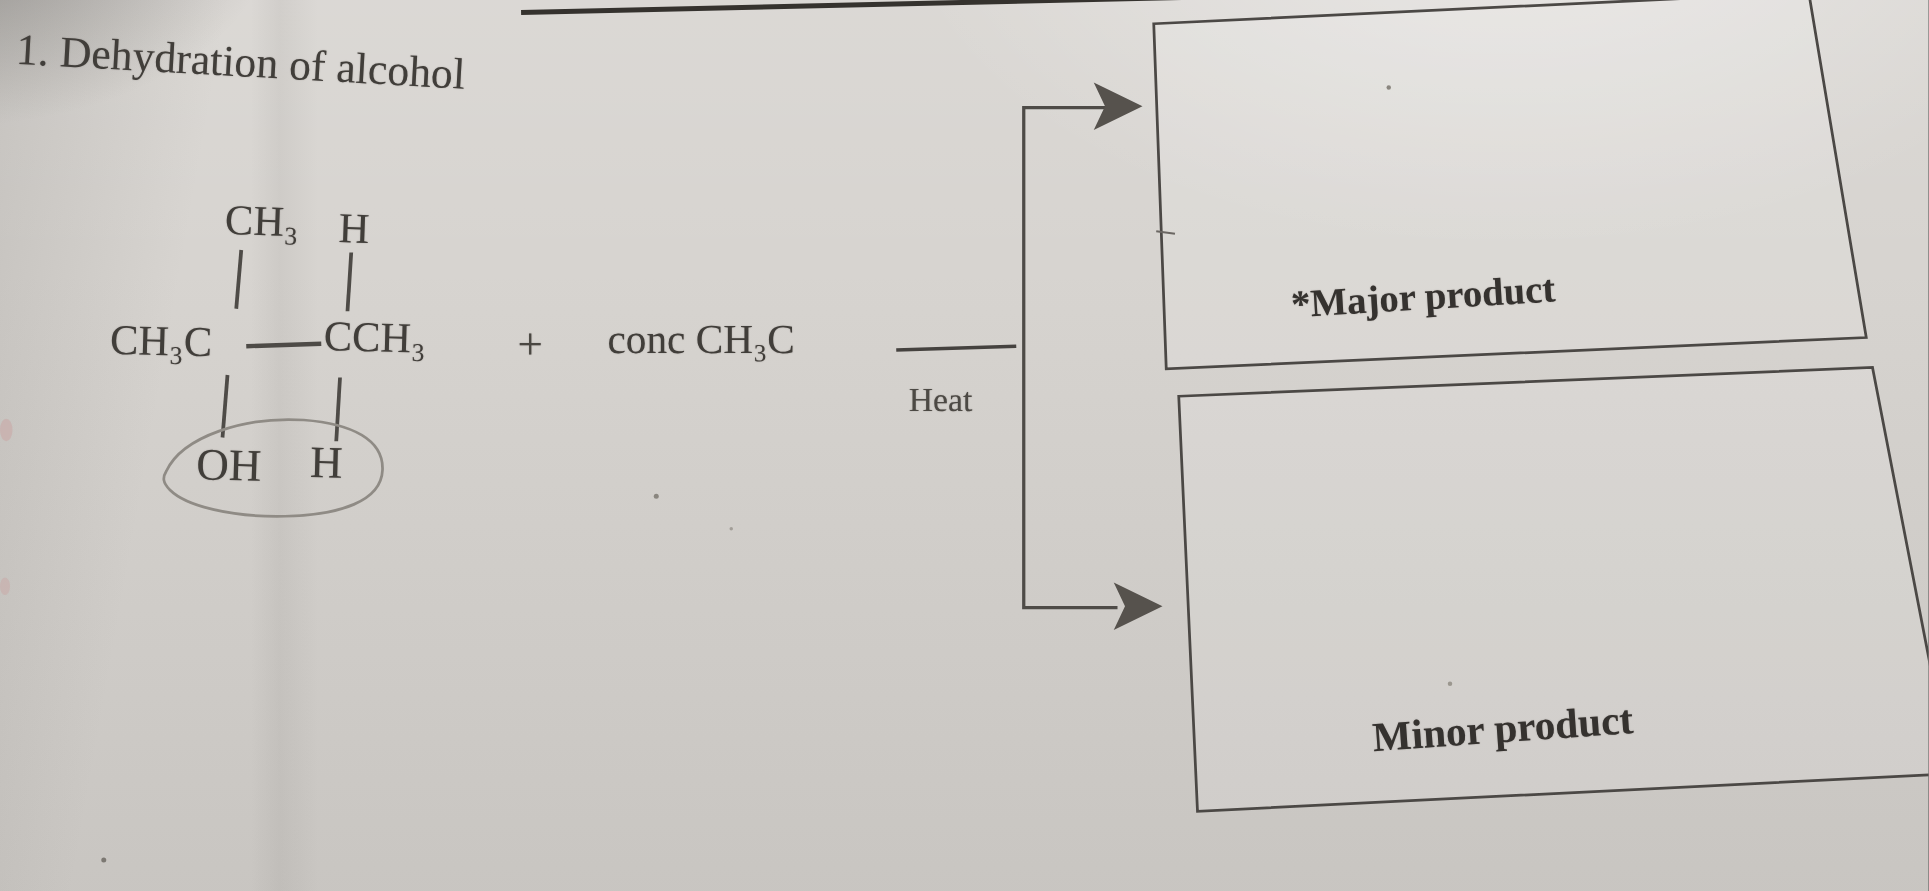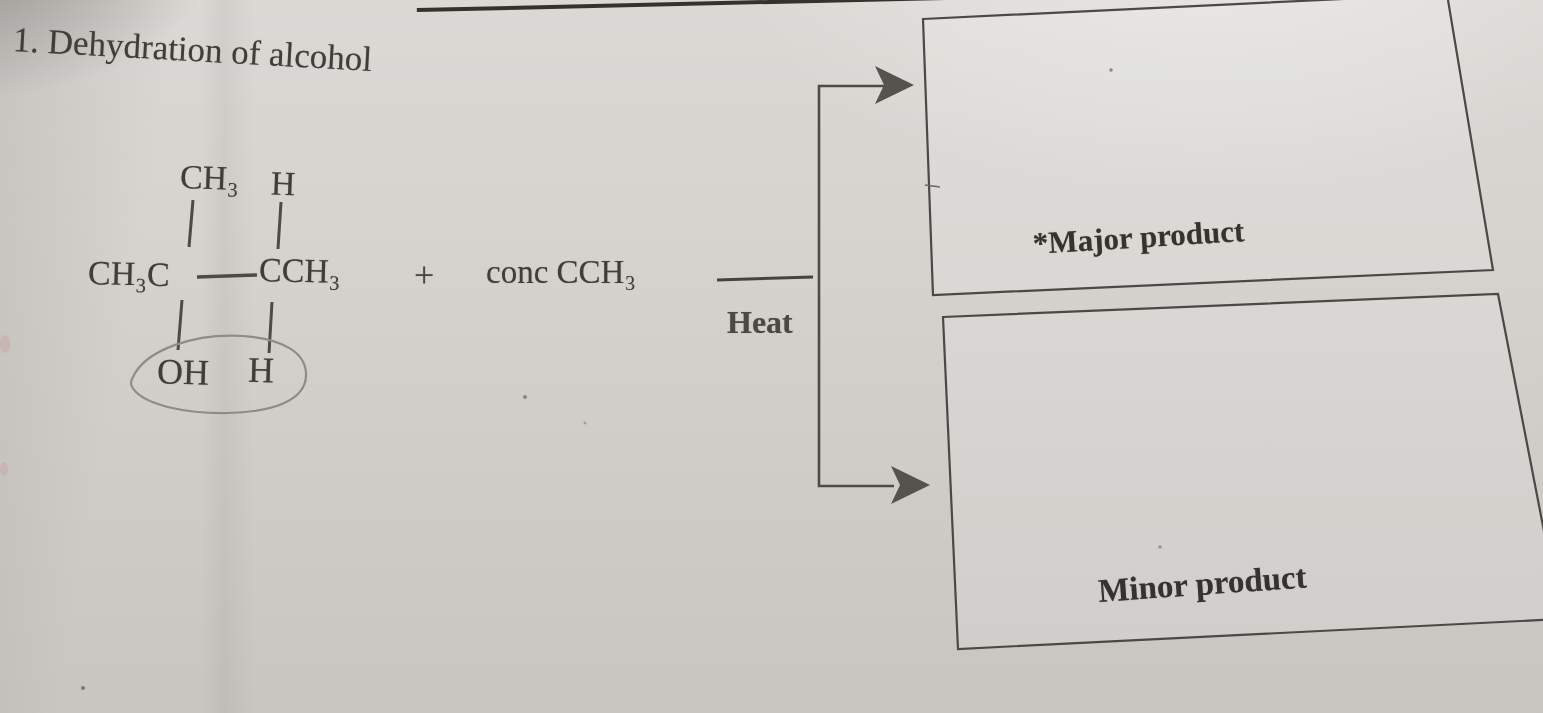--- a/index.html
+++ b/index.html
@@ -32,21 +32,21 @@
     transform:rotate(-1.3deg);transform-origin:left top;
     text-shadow:0 0 1px rgba(40,37,34,.6);
   }
   .title{left:14px;top:22px;font-size:35px;transform:rotate(3.2deg);transform-origin:left top;}
   .f34{font-size:34px;}
   .f36{font-size:36px;}
   .rot2{transform:rotate(2deg);}
   .rot15{transform:rotate(1.5deg);}
   .plus{left:414px;top:257px;font-size:36px;color:#4a4742;}
   .reagent{left:486px;top:255px;font-size:33px;}
-  .heat{left:727px;top:306px;font-size:32px;color:#4c4944;font-weight:bold;}
+  .heat{left:727px;top:306px;font-size:27px;color:#4c4944;}
   .product-label{font-weight:bold;color:#35322f;transform-origin:left top;}
   .major{left:1032px;top:228px;font-size:31px;transform:rotate(-3.5deg);}
   .minor{left:1097px;top:574px;font-size:33px;transform:rotate(-4deg);}
 </style>
 </head>
 <body>
 
 <div class="photo">
 
   <svg class="art" width="1543" height="713" viewBox="0 0 1543 713">
@@ -85,19 +85,19 @@
   <div class="txt title">1. Dehydration of alcohol</div>
 
   <div class="txt f34 rot2" style="left:180px;top:160px;">CH₃</div>
   <div class="txt f34 rot2" style="left:271px;top:166px;">H</div>
   <div class="txt f34 rot15" style="left:88px;top:256px;">CH₃C</div>
   <div class="txt f34 rot15" style="left:259px;top:253px;">CCH₃</div>
   <div class="txt f36 rot15" style="left:157px;top:354px;">OH</div>
   <div class="txt f36 rot15" style="left:248px;top:352px;">H</div>
 
   <div class="txt plus">+</div>
-  <div class="txt reagent">conc CCH₃</div>
+  <div class="txt reagent">conc CH₃C</div>
   <div class="txt heat">Heat</div>
 
   <div class="txt product-label major">*Major product</div>
   <div class="txt product-label minor">Minor product</div>
 
 </div>
 
 </body></html>

